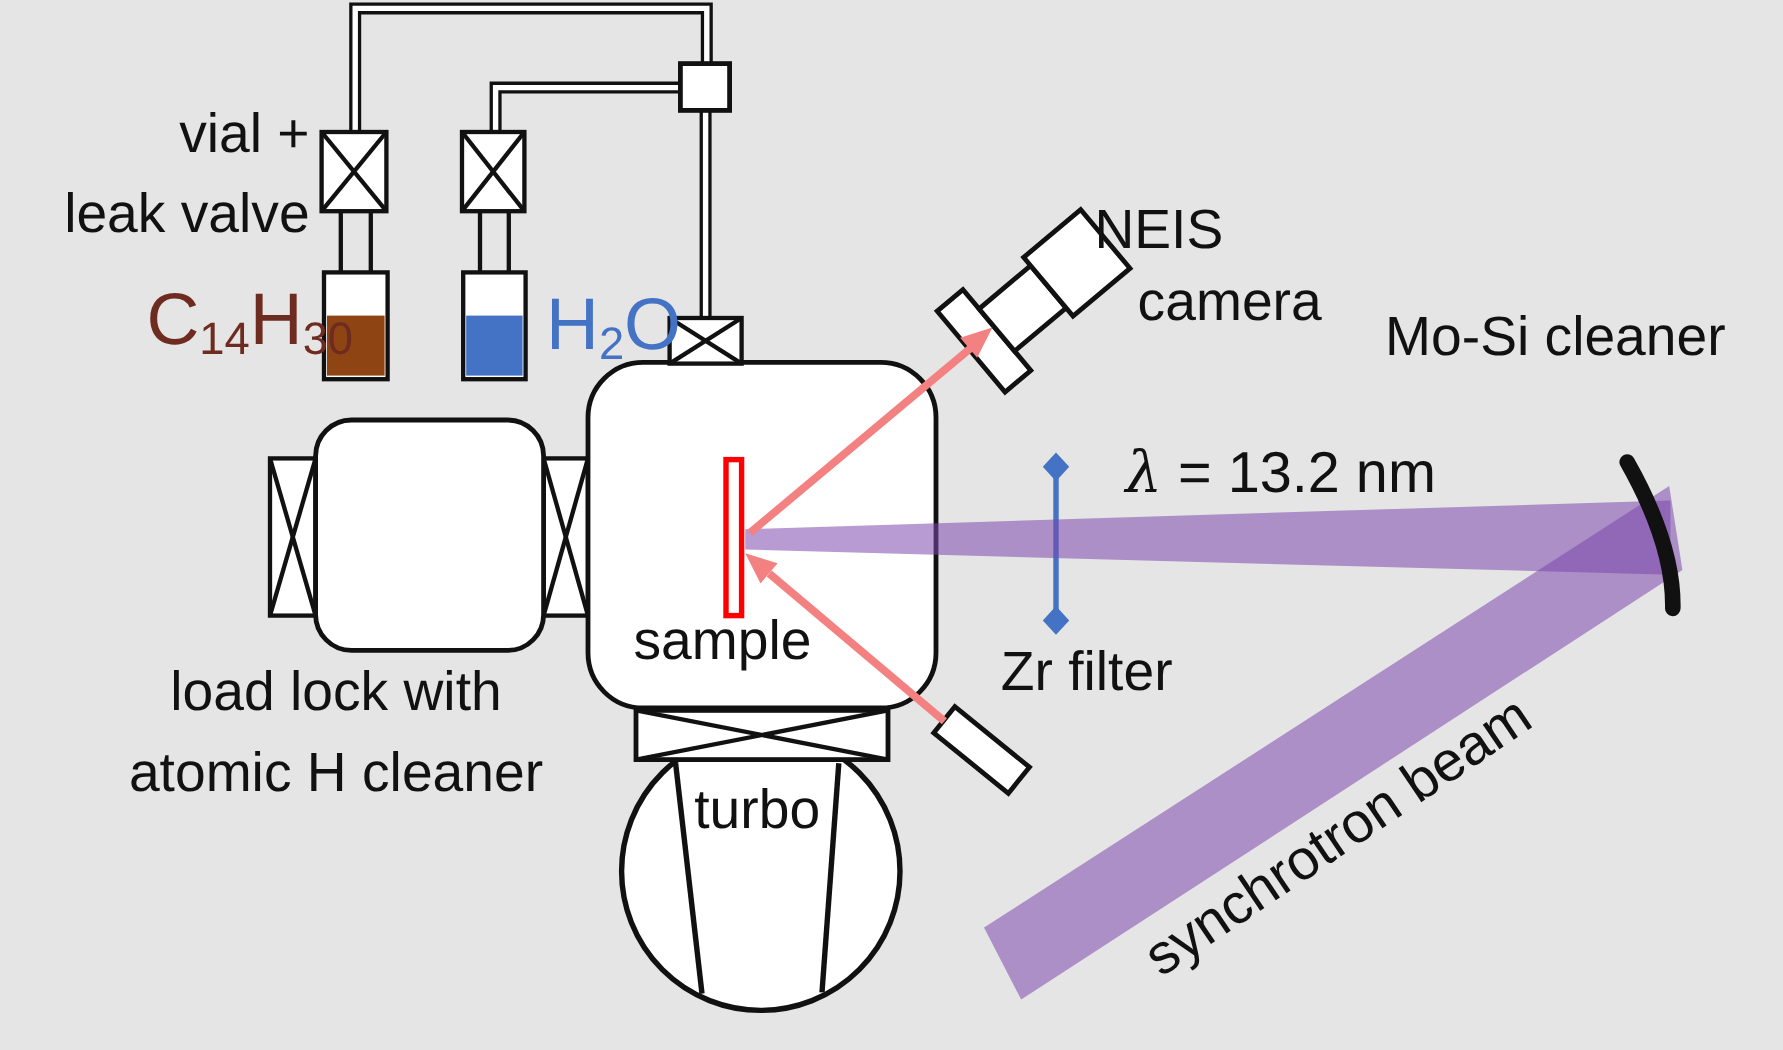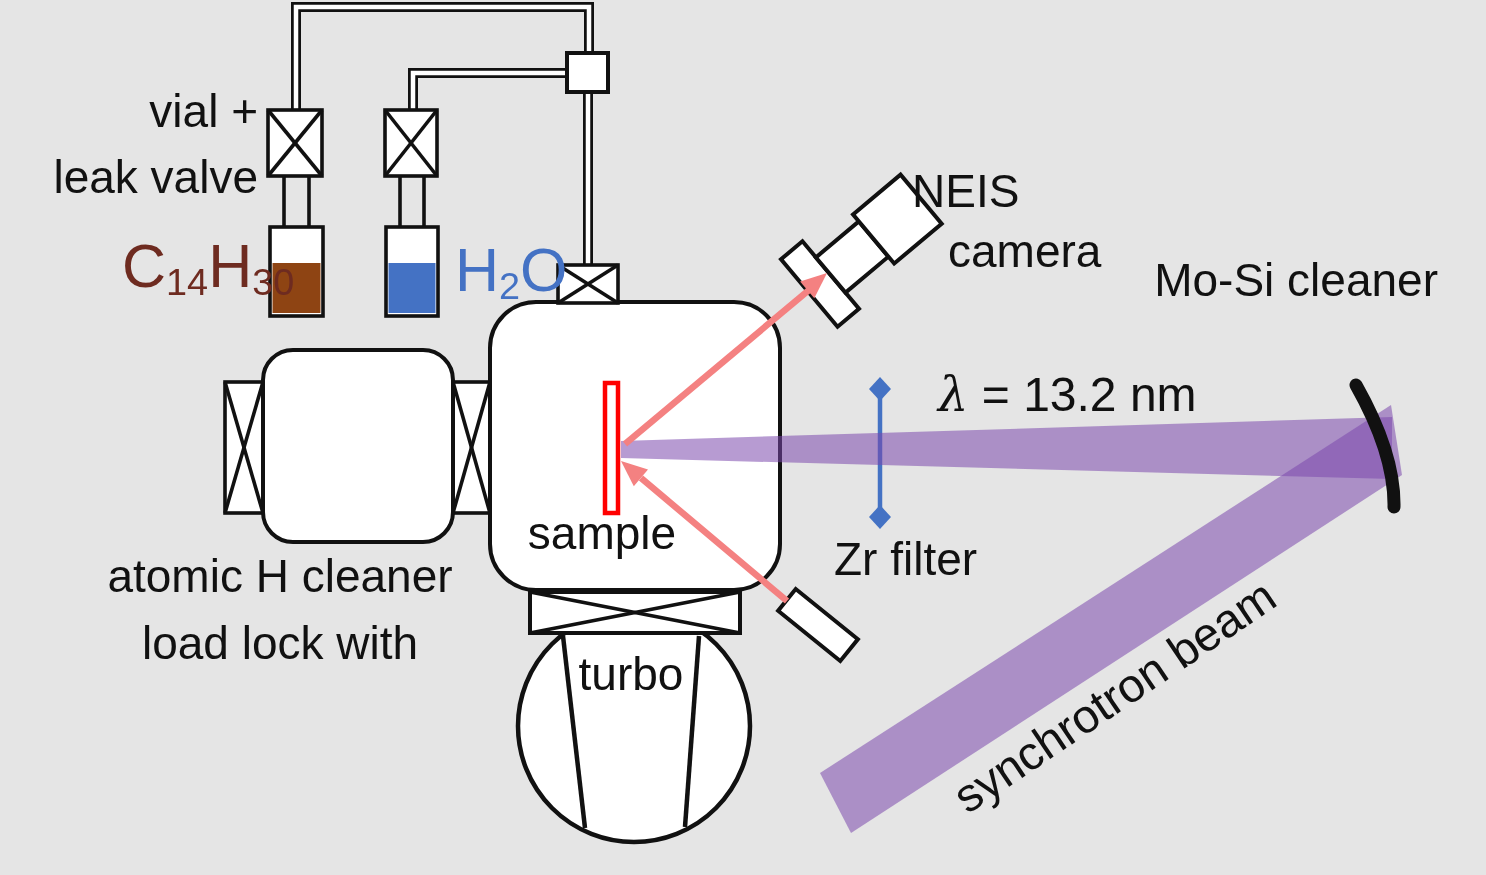--- a/index.html
+++ b/index.html
@@ -137,22 +137,22 @@
   <div class="lbl right" id="lbl-vial">
     <span class="ln">vial +</span>
     <span class="ln">leak valve</span>
   </div>
 
   <div class="lbl chem" id="lbl-chem"><span>C</span><span class="sub">14</span><span>H</span><span class="sub">30</span></div>
 
   <div class="lbl chem" id="lbl-water"><span>H</span><span class="sub">2</span><span>O</span></div>
 
   <div class="lbl center" id="lbl-loadlock">
+    <span class="ln">load lock with</span>
     <span class="ln">atomic H cleaner</span>
-    <span class="ln">load lock with</span>
   </div>
 
   <div class="lbl center" id="lbl-sample">sample</div>
 
   <div class="lbl center" id="lbl-turbo">turbo</div>
 
   <div class="lbl" id="lbl-neis">NEIS</div>
   <div class="lbl" id="lbl-camera">camera</div>
 
   <div class="lbl" id="lbl-lambda"><span class="gsym">λ</span>

